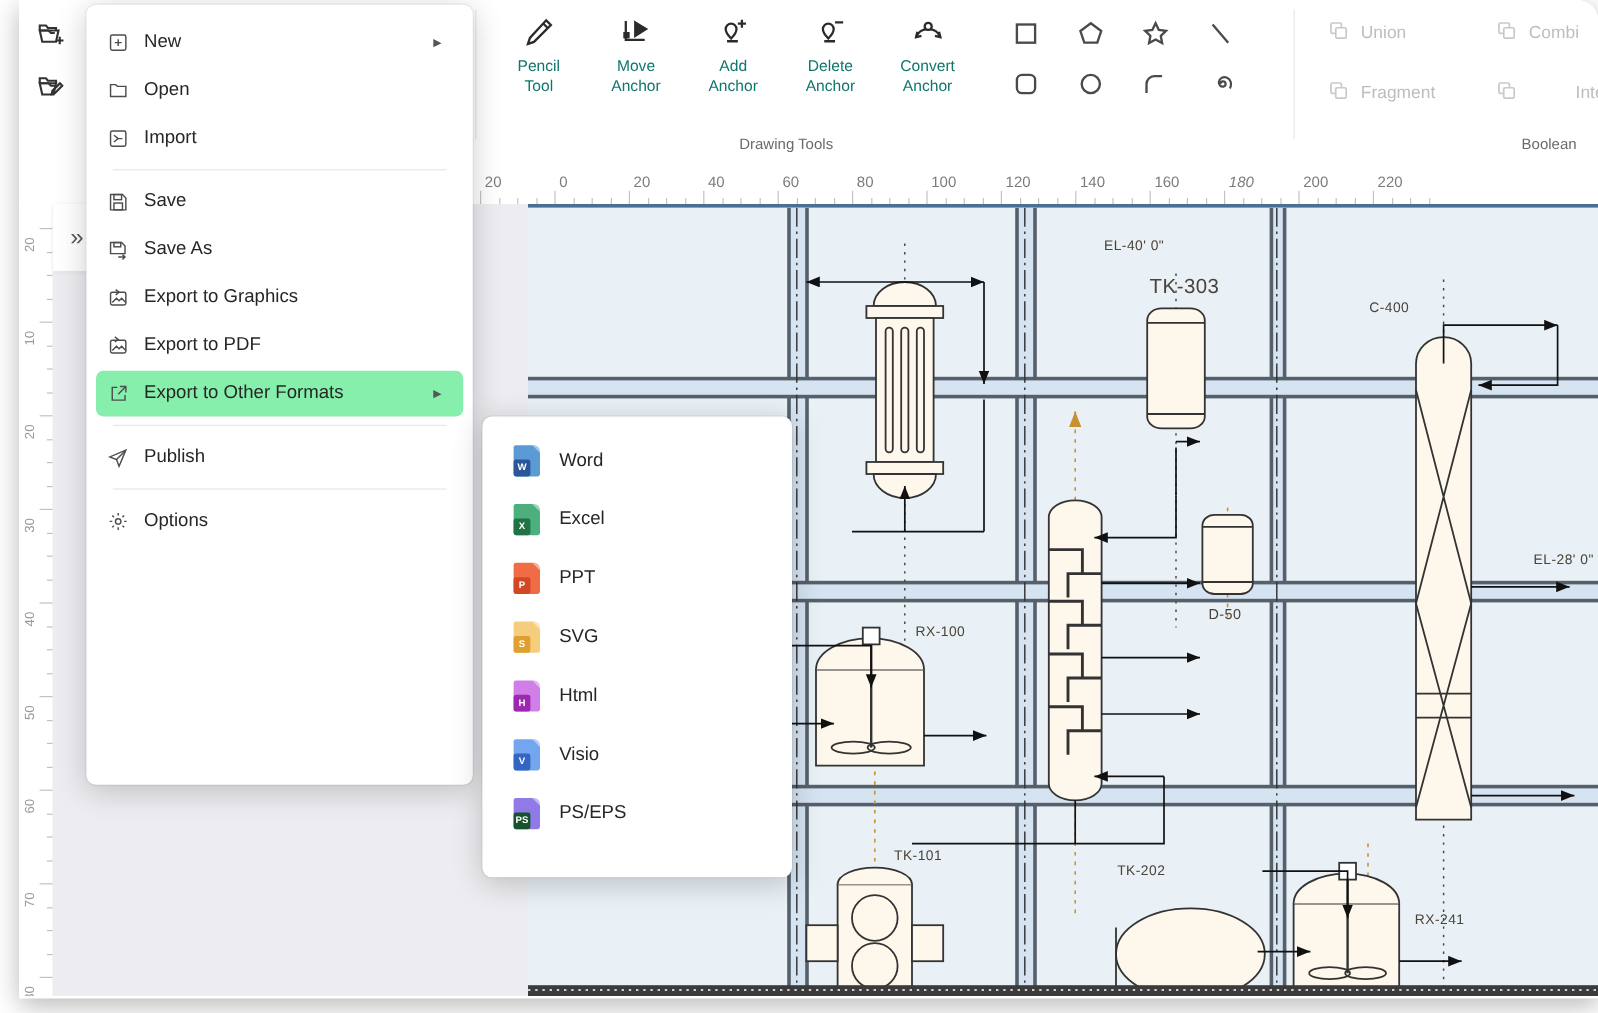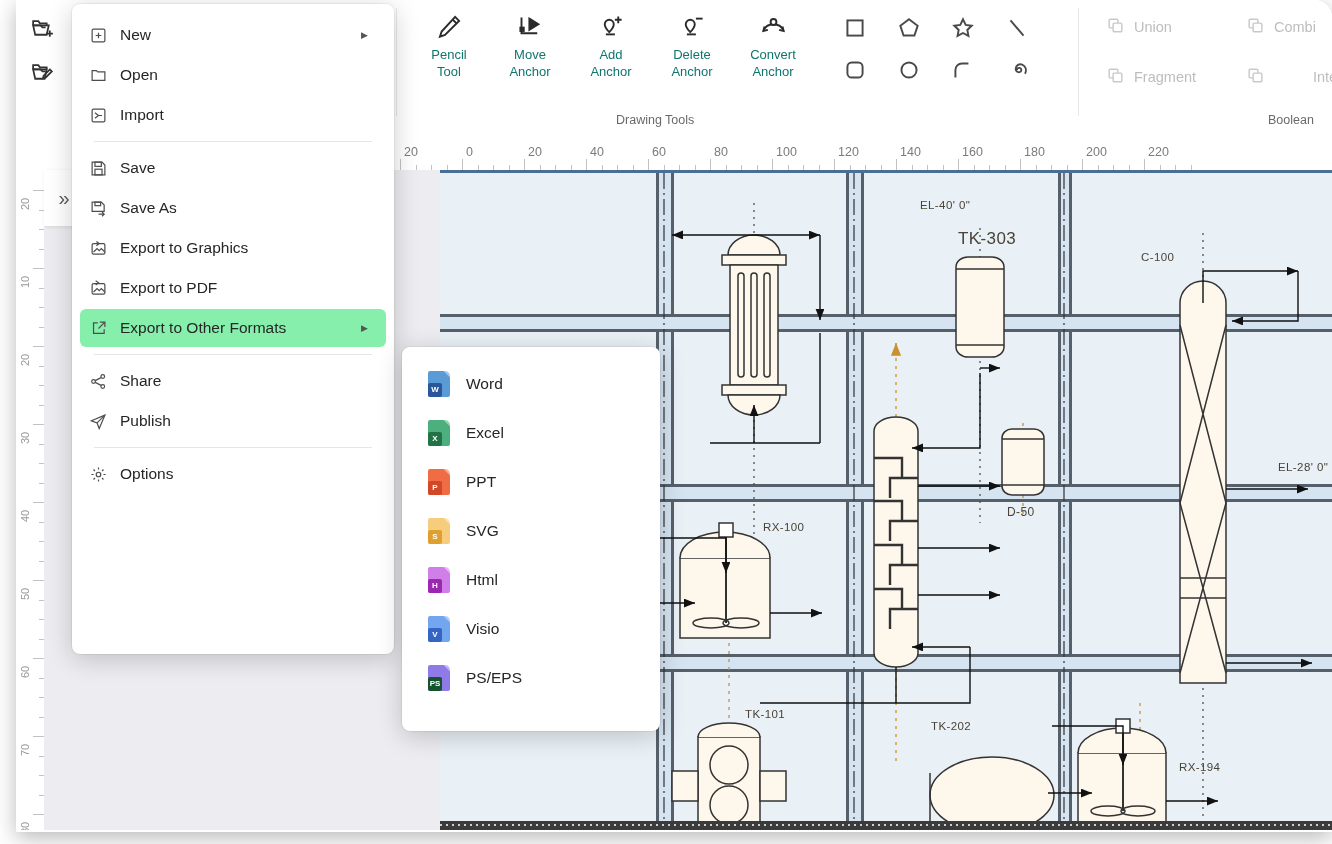--- a/index.html
+++ b/index.html
@@ -280,21 +280,21 @@
       <div class="lab" style="left: 884px;">140</div>
       <div class="tk" style="left: 895.5px; height: 5px;"></div>
       <div class="tk" style="left: 911px; height: 5px;"></div>
       <div class="tk" style="left: 926.5px; height: 5px;"></div>
       <div class="tk" style="left: 942px; height: 11px;"></div>
       <div class="lab" style="left: 946px;">160</div>
       <div class="tk" style="left: 957.5px; height: 5px;"></div>
       <div class="tk" style="left: 973px; height: 5px;"></div>
       <div class="tk" style="left: 988.5px; height: 5px;"></div>
       <div class="tk" style="left: 1004px; height: 11px;"></div>
-      <div class="lab" style="left: 1008px;">180</div>
+      <div class="lab" style="left: 1008px; font-style: italic;">180</div>
       <div class="tk" style="left: 1019.5px; height: 5px;"></div>
       <div class="tk" style="left: 1035px; height: 5px;"></div>
       <div class="tk" style="left: 1050.5px; height: 5px;"></div>
       <div class="tk" style="left: 1066px; height: 11px;"></div>
       <div class="lab" style="left: 1070px;">200</div>
       <div class="tk" style="left: 1081.5px; height: 5px;"></div>
       <div class="tk" style="left: 1097px; height: 5px;"></div>
       <div class="tk" style="left: 1112.5px; height: 5px;"></div>
       <div class="tk" style="left: 1128px; height: 11px;"></div>
       <div class="lab" style="left: 1132px;">220</div>
@@ -522,27 +522,27 @@
       </g>
 
       <rect x="0" y="648" width="892" height="12" fill="#3b3b3b"></rect>
       <g stroke="#fff" stroke-width="1.4" stroke-dasharray="2 4">
           <line x1="0" y1="652" x2="892" y2="652"></line>
         </g>
     </svg>
     <div id="eqLabels">
         <div style="position: absolute; left: 480px; top: 26px; font-size: 11.5px; color: rgb(74, 68, 56); white-space: nowrap; letter-spacing: 0.4px;">EL-40' 0"</div>
         <div style="position: absolute; left: 518px; top: 56px; font-size: 17px; color: rgb(74, 68, 56); white-space: nowrap; letter-spacing: 0.4px;">TK-303</div>
-        <div style="position: absolute; left: 701px; top: 78px; font-size: 11.5px; color: rgb(74, 68, 56); white-space: nowrap; letter-spacing: 0.4px;">C-100</div>
+        <div style="position: absolute; left: 701px; top: 78px; font-size: 11.5px; color: rgb(74, 68, 56); white-space: nowrap; letter-spacing: 0.4px;">C-400</div>
         <div style="position: absolute; left: 838px; top: 288px; font-size: 11.5px; color: rgb(74, 68, 56); white-space: nowrap; letter-spacing: 0.4px;">EL-28' 0"</div>
         <div style="position: absolute; left: 567px; top: 332px; font-size: 12px; color: rgb(74, 68, 56); white-space: nowrap; letter-spacing: 0.4px;">D-50</div>
         <div style="position: absolute; left: 323px; top: 348px; font-size: 11.5px; color: rgb(74, 68, 56); white-space: nowrap; letter-spacing: 0.4px;">RX-100</div>
         <div style="position: absolute; left: 305px; top: 535px; font-size: 11.5px; color: rgb(74, 68, 56); white-space: nowrap; letter-spacing: 0.4px;">TK-101</div>
         <div style="position: absolute; left: 491px; top: 547px; font-size: 11.5px; color: rgb(74, 68, 56); white-space: nowrap; letter-spacing: 0.4px;">TK-202</div>
-        <div style="position: absolute; left: 739px; top: 588px; font-size: 11.5px; color: rgb(74, 68, 56); white-space: nowrap; letter-spacing: 0.4px;">RX-194</div>
+        <div style="position: absolute; left: 739px; top: 588px; font-size: 11.5px; color: rgb(74, 68, 56); white-space: nowrap; letter-spacing: 0.4px;">RX-241</div>
       </div>
   </div>
 
   <div class="menu" id="fileMenu">
       <div class="mi">
         <span class="mic">
           <svg width="17" height="17" viewBox="0 0 24 24" fill="none" stroke="#4d4d4d" stroke-width="1.7">
             <rect x="3" y="3" width="18" height="18" rx="2"></rect>
             <path d="M12 8v8M8 12h8"></path>
           </svg>
@@ -612,31 +612,20 @@
         <span class="mic">
           <svg width="17" height="17" viewBox="0 0 24 24" fill="none" stroke="#4d4d4d" stroke-width="1.7">
             <path d="M11 4H5v15h15v-6"></path>
             <path d="M14 3h7v7M21 3l-9 9"></path>
           </svg>
         </span>
         <span>Export to Other Formats</span>
         <span class="arw">▶</span>
       </div>
       <div class="msep"></div>
-      <div class="mi">
-        <span class="mic">
-          <svg width="17" height="17" viewBox="0 0 24 24" fill="none" stroke="#4d4d4d" stroke-width="1.7">
-            <circle cx="18" cy="5" r="2.6"></circle>
-            <circle cx="18" cy="19" r="2.6"></circle>
-            <circle cx="5" cy="12" r="2.6"></circle>
-            <path d="M7.4 10.8l8.2-4.3M7.4 13.2l8.2 4.3"></path>
-          </svg>
-        </span>
-        <span>Share</span>
-      </div>
       <div class="mi">
         <span class="mic">
           <svg width="17" height="17" viewBox="0 0 24 24" fill="none" stroke="#4d4d4d" stroke-width="1.7">
             <path d="M21 3L2 11l8 3 3 8z"></path>
             <path d="M10 14L21 3"></path>
           </svg>
         </span>
         <span>Publish</span>
       </div>
       <div class="msep"></div>

